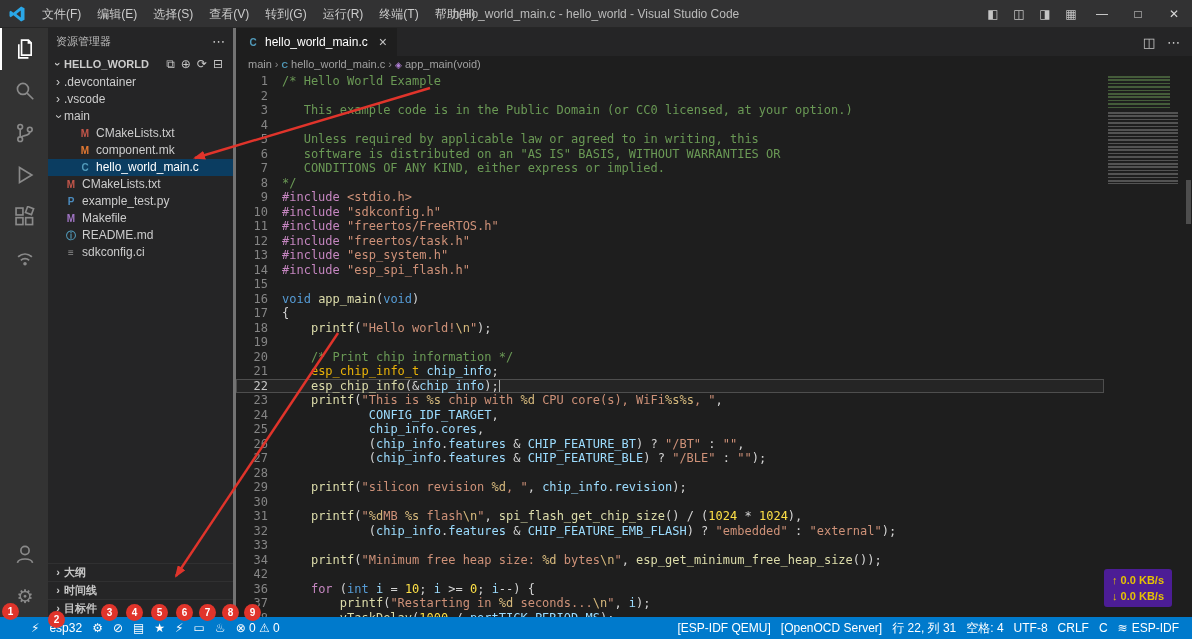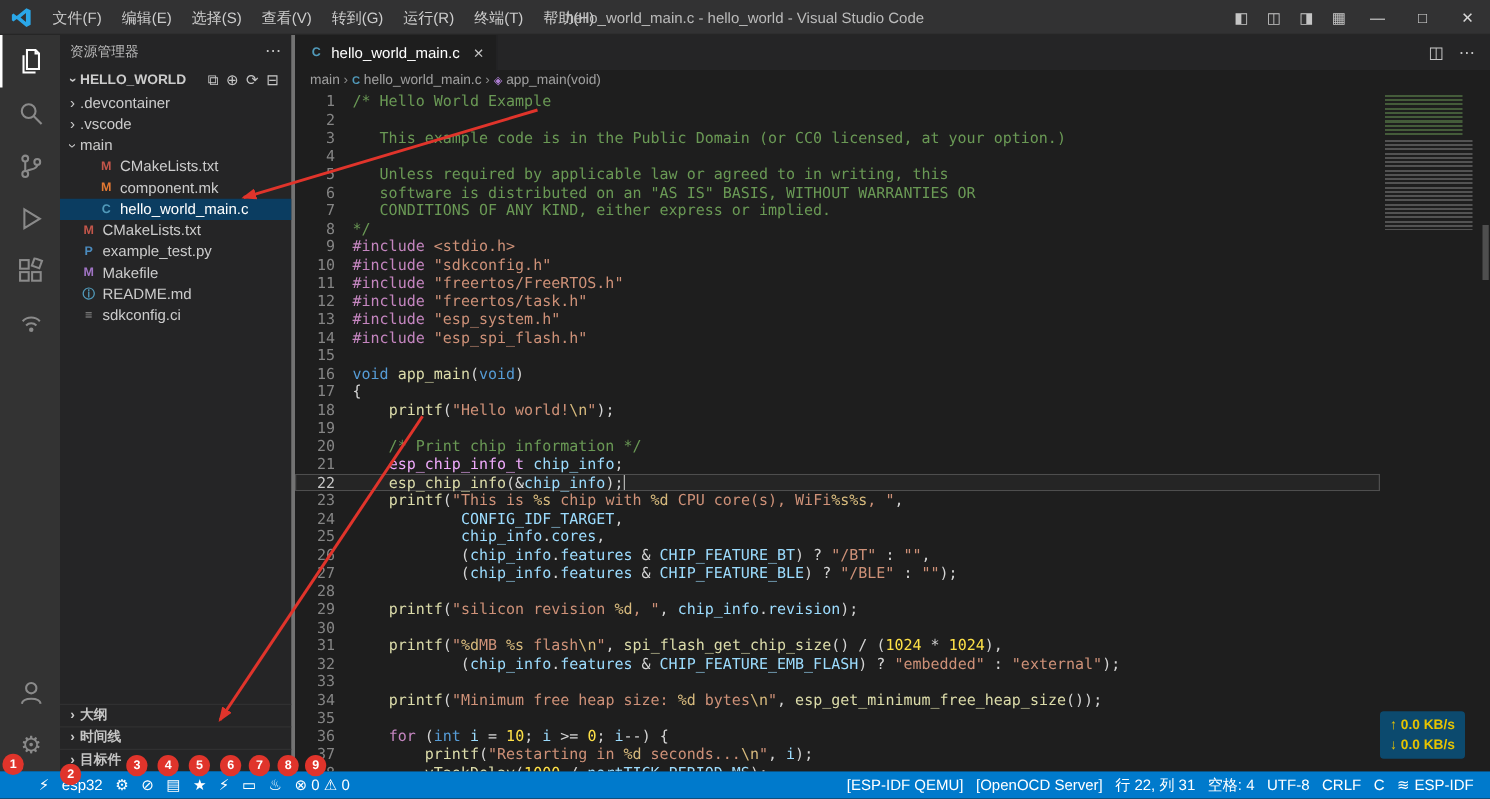--- a/index.html
+++ b/index.html
@@ -55,29 +55,29 @@
   .bc-icon{font-weight:bold;font-size:9px;}
   .code-wrap{flex:1;position:relative;overflow:hidden;padding-top:2px;box-sizing:border-box;}
   .code-lines{position:absolute;left:0;top:2px;right:88px;font-family:"DejaVu Sans Mono","Liberation Mono",monospace;font-size:12px;}
   .code-line{height:14.5px;line-height:14.5px;display:flex;white-space:pre;}
   .ln{width:46px;flex:none;text-align:right;padding-right:14px;color:#858585;box-sizing:border-box;}
   .code-text{white-space:pre;}
   .code-line.current{background:rgba(255,255,255,0.035);box-shadow:inset 0 0 0 1px #4e4e4e;}
   .code-line.current .ln{color:#c6c6c6;}
   .tk.cmt{color:#6a9955;} .tk.kw{color:#c586c0;} .tk.kw2{color:#569cd6;} .tk.fn{color:#dcdcaa;}
   .tk.str{color:#ce9178;} .tk.esc{color:#d7ba7d;} .tk.num{color:#fde047;} .tk.var{color:#9cdcfe;}
-  .tk.type{color:#f0abfc;} .tk.pln{color:#d4d4d4;}
+  .tk.type{color:#eab308;} .tk.pln{color:#d4d4d4;}
   .cursor{display:inline-block;width:1.5px;height:12px;background:#aeafad;vertical-align:middle;}
   .minimap{position:absolute;top:0;right:8px;width:78px;bottom:0;}
   .mm-c1{position:absolute;top:4px;left:2px;width:62px;height:34px;
     background:repeating-linear-gradient(180deg,rgba(106,153,85,0.5) 0 1.6px,transparent 1.6px 3.4px);}
   .mm-c2{position:absolute;top:40px;left:2px;width:70px;height:72px;
     background:repeating-linear-gradient(180deg,rgba(205,205,205,0.30) 0 1.6px,transparent 1.6px 3.4px);}
   .scroll-thumb{position:absolute;right:1px;top:108px;width:5px;height:44px;background:#4e4e4e;}
-  .net-badge{position:absolute;right:20px;bottom:10px;background:#0c4a6e;border-radius:3px;
+  .net-badge{position:absolute;right:20px;bottom:10px;background:#4c1d95;border-radius:3px;
     padding:3px 8px;font-size:11px;line-height:16px;text-align:right;color:var(--network-badge-text,#e6c300);font-weight:bold;}
 
   
   .status-bar{height:22px;flex:none;background:var(--status-bar-background,#007acc);display:flex;align-items:center;color:#ffffff;font-size:12px;padding-left:26px;box-sizing:border-box;}
   .sb-item{display:flex;align-items:center;gap:4px;padding:0 5px;height:22px;white-space:nowrap;}
   .sb-glyph{font-size:12px;line-height:1;}
   .sb-right{margin-left:auto;display:flex;padding-right:8px;}
 
   
   .ann-svg{position:absolute;left:0;top:0;pointer-events:none;z-index:60;}
@@ -299,21 +299,21 @@
             <div class="code-line"><span class="ln">25</span><span class="code-text"><span class="tk pln">            </span><span class="tk var">chip_info</span><span class="tk pln">.</span><span class="tk var">cores</span><span class="tk pln">,</span></span></div>
             <div class="code-line"><span class="ln">26</span><span class="code-text"><span class="tk pln">            (</span><span class="tk var">chip_info</span><span class="tk pln">.</span><span class="tk var">features</span><span class="tk pln"> &amp; </span><span class="tk var">CHIP_FEATURE_BT</span><span class="tk pln">) ? </span><span class="tk str">"/BT"</span><span class="tk pln"> : </span><span class="tk str">""</span><span class="tk pln">,</span></span></div>
             <div class="code-line"><span class="ln">27</span><span class="code-text"><span class="tk pln">            (</span><span class="tk var">chip_info</span><span class="tk pln">.</span><span class="tk var">features</span><span class="tk pln"> &amp; </span><span class="tk var">CHIP_FEATURE_BLE</span><span class="tk pln">) ? </span><span class="tk str">"/BLE"</span><span class="tk pln"> : </span><span class="tk str">""</span><span class="tk pln">);</span></span></div>
             <div class="code-line"><span class="ln">28</span><span class="code-text"></span></div>
             <div class="code-line"><span class="ln">29</span><span class="code-text"><span class="tk pln">    </span><span class="tk fn">printf</span><span class="tk pln">(</span><span class="tk str">"silicon revision </span><span class="tk esc">%d</span><span class="tk str">, "</span><span class="tk pln">, </span><span class="tk var">chip_info</span><span class="tk pln">.</span><span class="tk var">revision</span><span class="tk pln">);</span></span></div>
             <div class="code-line"><span class="ln">30</span><span class="code-text"></span></div>
             <div class="code-line"><span class="ln">31</span><span class="code-text"><span class="tk pln">    </span><span class="tk fn">printf</span><span class="tk pln">(</span><span class="tk str">"</span><span class="tk esc">%d</span><span class="tk str">MB </span><span class="tk esc">%s</span><span class="tk str"> flash</span><span class="tk esc">\n</span><span class="tk str">"</span><span class="tk pln">, </span><span class="tk fn">spi_flash_get_chip_size</span><span class="tk pln">() / (</span><span class="tk num">1024</span><span class="tk pln"> * </span><span class="tk num">1024</span><span class="tk pln">),</span></span></div>
             <div class="code-line"><span class="ln">32</span><span class="code-text"><span class="tk pln">            (</span><span class="tk var">chip_info</span><span class="tk pln">.</span><span class="tk var">features</span><span class="tk pln"> &amp; </span><span class="tk var">CHIP_FEATURE_EMB_FLASH</span><span class="tk pln">) ? </span><span class="tk str">"embedded"</span><span class="tk pln"> : </span><span class="tk str">"external"</span><span class="tk pln">);</span></span></div>
             <div class="code-line"><span class="ln">33</span><span class="code-text"></span></div>
             <div class="code-line"><span class="ln">34</span><span class="code-text"><span class="tk pln">    </span><span class="tk fn">printf</span><span class="tk pln">(</span><span class="tk str">"Minimum free heap size: </span><span class="tk esc">%d</span><span class="tk str"> bytes</span><span class="tk esc">\n</span><span class="tk str">"</span><span class="tk pln">, </span><span class="tk fn">esp_get_minimum_free_heap_size</span><span class="tk pln">());</span></span></div>
-            <div class="code-line"><span class="ln">35</span><span class="code-text"></span></div>
+            <div class="code-line"><span class="ln">42</span><span class="code-text"></span></div>
             <div class="code-line"><span class="ln">36</span><span class="code-text"><span class="tk pln">    </span><span class="tk kw">for</span><span class="tk pln"> (</span><span class="tk kw2">int</span><span class="tk pln"> </span><span class="tk var">i</span><span class="tk pln"> = </span><span class="tk num">10</span><span class="tk pln">; </span><span class="tk var">i</span><span class="tk pln"> &gt;= </span><span class="tk num">0</span><span class="tk pln">; </span><span class="tk var">i</span><span class="tk pln">--) {</span></span></div>
             <div class="code-line"><span class="ln">37</span><span class="code-text"><span class="tk pln">        </span><span class="tk fn">printf</span><span class="tk pln">(</span><span class="tk str">"Restarting in </span><span class="tk esc">%d</span><span class="tk str"> seconds...</span><span class="tk esc">\n</span><span class="tk str">"</span><span class="tk pln">, </span><span class="tk var">i</span><span class="tk pln">);</span></span></div>
             <div class="code-line"><span class="ln">38</span><span class="code-text"><span class="tk pln">        </span><span class="tk fn">vTaskDelay</span><span class="tk pln">(</span><span class="tk num">1000</span><span class="tk pln"> / </span><span class="tk var">portTICK_PERIOD_MS</span><span class="tk pln">);</span></span></div>
           </div>
         <div class="minimap">
           <div class="mm-c1"></div>
           <div class="mm-c2"></div>
         </div>
         <div class="scroll-thumb"></div>
         <div class="net-badge">

